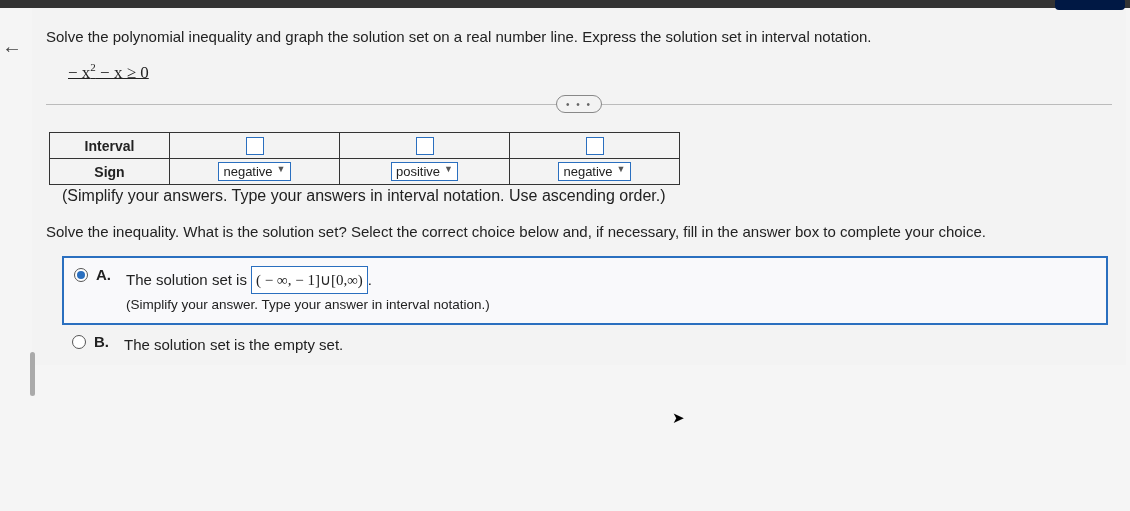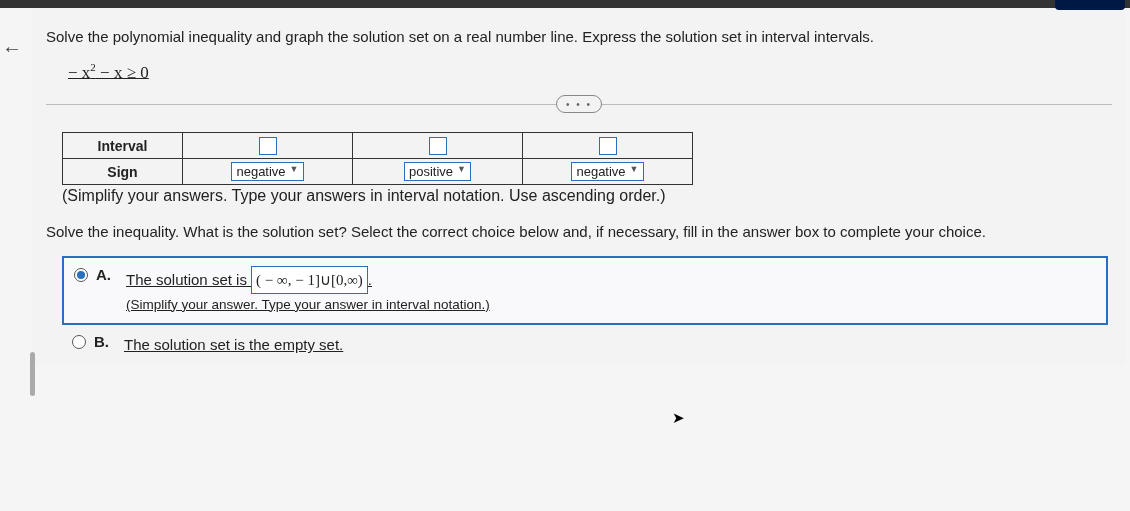--- a/index.html
+++ b/index.html
@@ -79,21 +79,21 @@
       align-items: center;
       justify-content: center;
       font-size: 10px;
       letter-spacing: 2px;
       color: #666;
       cursor: pointer;
     }
     .section-text { padding: 6px 14px 10px 14px; line-height: 1.5; }
     .tbl {
       border-collapse: collapse;
-      margin: 4px 0 2px 30px;
+      margin: 4px 0 2px 17px;
     }
     .tbl td {
       border: 1px solid #333;
       padding: 3px 10px;
       text-align: center;
       font-size: 14px;
       vertical-align: middle;
       height: 26px;
     }
     .tbl .hdr { font-weight: bold; width: 120px; }
@@ -143,21 +143,21 @@
       justify-content: center;
     }
     .radio.selected::after {
       content: '';
       width: 8px;
       height: 8px;
       background: #2a6fbf;
       border-radius: 50%;
     }
     .choice-letter { font-weight: bold; width: 22px; flex-shrink: 0; }
-    .choice-body { flex: 1; line-height: 1.6; text-decoration: underline; }
+    .choice-body { flex: 1; line-height: 1.6; }
     .answer-box {
       display: inline-block;
       border: 1px solid #2a6fbf;
       padding: 1px 4px;
       font-family: "Times New Roman", serif;
       font-size: 15px;
       background: #fff;
     }
     .sub-hint { font-size: 13.5px; margin-top: 0; }
     .cursor-arrow {
@@ -182,21 +182,21 @@
 <body>
 
 <div class="top-bar"></div>
 
 <div class="left-margin">
   <div class="back-arrow">←</div>
 </div>
 
 <div class="content">
 
-  <div class="prompt">Solve the polynomial inequality and graph the solution set on a real number line. Express the solution set in interval intervals.</div>
+  <div class="prompt">Solve the polynomial inequality and graph the solution set on a real number line. Express the solution set in interval notation.</div>
 
   <div class="equation">
     − x<span class="sup">2</span> − x ≥ 0
   </div>
 
   <div class="divider-row">
     <div class="more-pill">• • •</div>
   </div>
 
 

